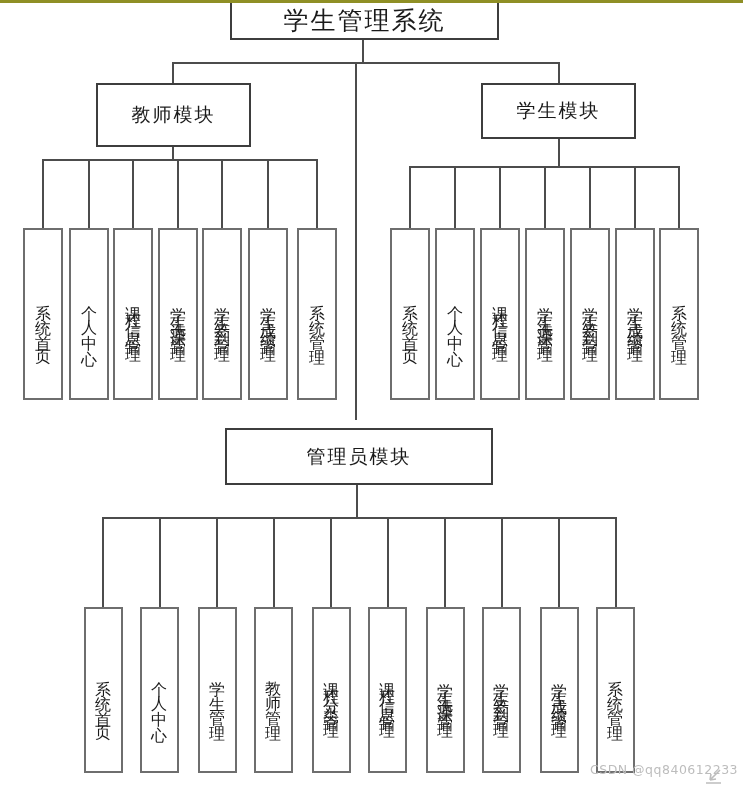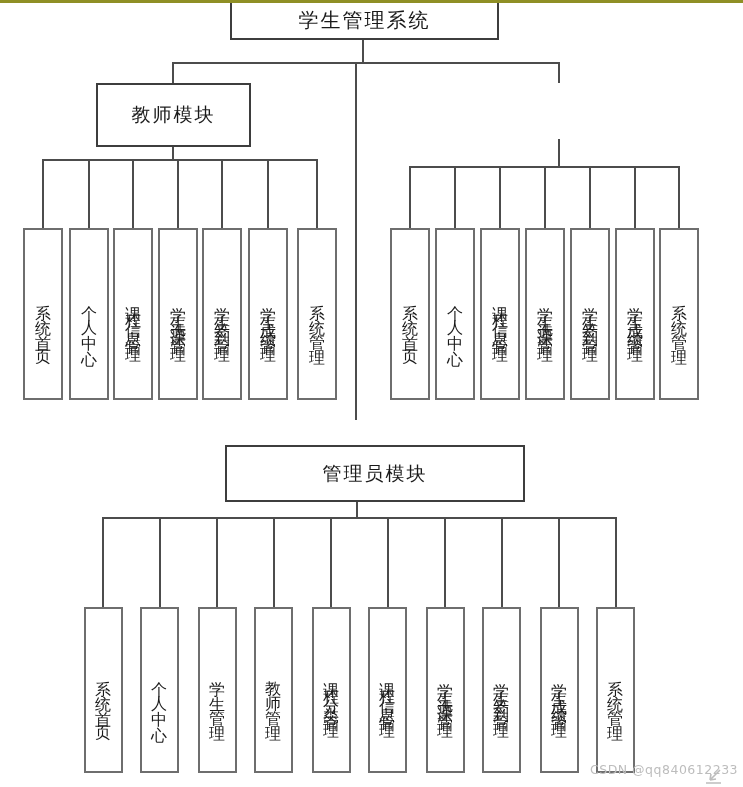--- a/index.html
+++ b/index.html
@@ -8,21 +8,21 @@
     font-family:"DejaVu Sans","Liberation Sans",sans-serif;
     overflow:hidden; color:#1a1a1a;
   }
   .topline { position:absolute; left:0; top:0; width:743px; height:3px; background:#8f8f25; }
   .line { position:absolute; background:#4c4c4c; }
   .node {
     position:absolute; background:#ffffff; box-sizing:border-box;
     border:2px solid #3d3d3d;
   }
   .h-node { display:flex; align-items:center; justify-content:center; letter-spacing:2px; }
-  .root-node { font-size:20px; border-top:none; }
+  .root-node { font-size:25px; border-top:none; }
   .module-node { font-size:19px; }
   .v-node {
     border-color:#6e6e6e;
     writing-mode:vertical-rl; text-orientation:upright;
     font-size:16px; text-align:center; line-height:36px;
     letter-spacing:8px; padding-top:8px;
   }
   .v-node.wide-space { letter-spacing:15px; padding-top:15px; }
   .watermark {
     position:absolute; left:590px; top:762px; width:150px;
@@ -75,22 +75,23 @@
   <div class="line" style="left:387px; top:517px; width:2px; height:90px;"></div>
   <div class="line" style="left:444px; top:517px; width:2px; height:90px;"></div>
   <div class="line" style="left:501px; top:517px; width:2px; height:90px;"></div>
   <div class="line" style="left:558px; top:517px; width:2px; height:90px;"></div>
   <div class="line" style="left:615px; top:517px; width:2px; height:90px;"></div>
 
   <div class="node h-node root-node" style="left:230px; top:3px; width:269px; height:37px;">学生管理系统</div>
 
   <div class="node h-node module-node" style="left:96px; top:83px; width:155px; height:64px;">教师模块</div>
 
+  <div class="node h-node module-node" style="left:481px; top:83px; width:155px; height:56px;">学生模块</div>
 
-  <div class="node h-node module-node" style="left:225px; top:445px; width:300px; height:57px;">管理员模块</div>
+  <div class="node h-node module-node" style="left:225px; top:428px; width:268px; height:57px;">管理员模块</div>
 
   <div class="node v-node wide-space" style="left:23px;  top:228px; width:40px; height:172px;">系统首页</div>
   <div class="node v-node wide-space" style="left:69px;  top:228px; width:40px; height:172px;">个人中心</div>
   <div class="node v-node" style="left:113px; top:228px; width:40px; height:172px;">课程信息管理</div>
   <div class="node v-node" style="left:158px; top:228px; width:40px; height:172px;">学生选课管理</div>
   <div class="node v-node" style="left:202px; top:228px; width:40px; height:172px;">学生签到管理</div>
   <div class="node v-node" style="left:248px; top:228px; width:40px; height:172px;">学生成绩管理</div>
   <div class="node v-node wide-space" style="left:297px; top:228px; width:40px; height:172px;">系统管理</div>
 
   <div class="node v-node wide-space" style="left:390px; top:228px; width:40px; height:172px;">系统首页</div>

